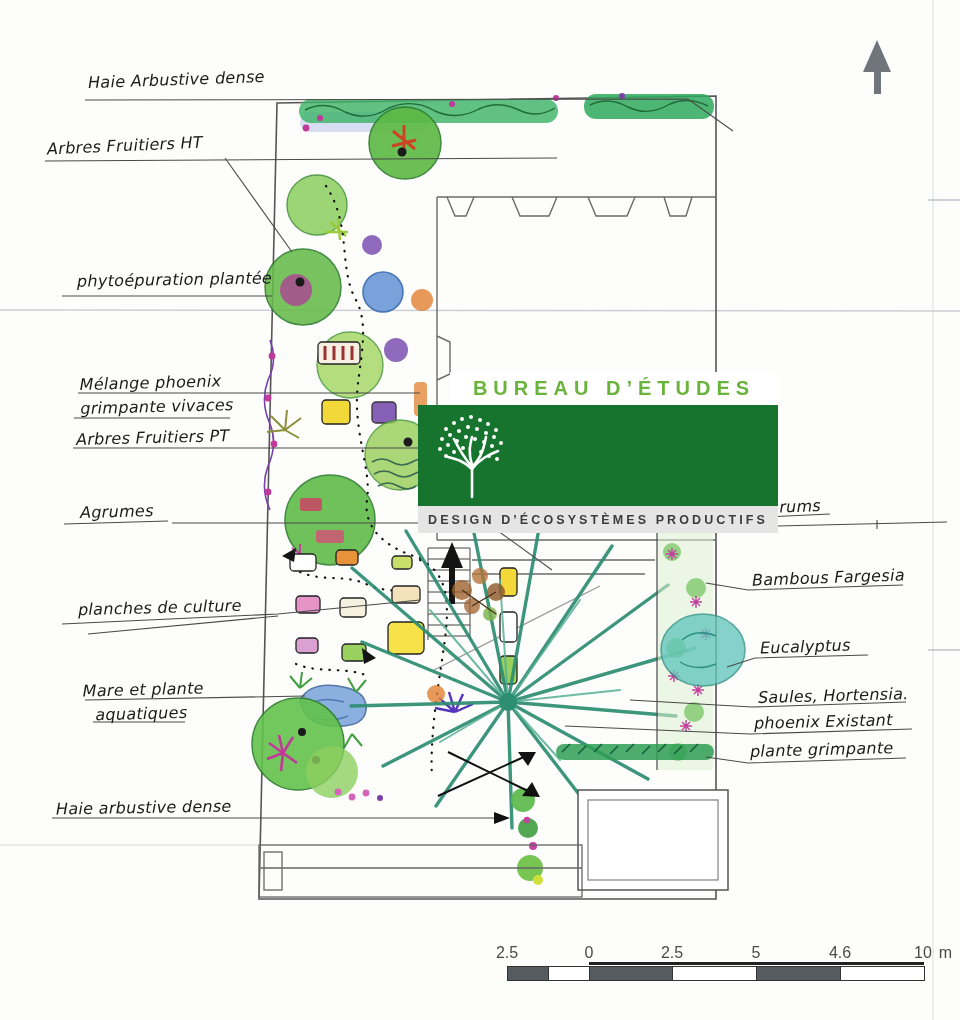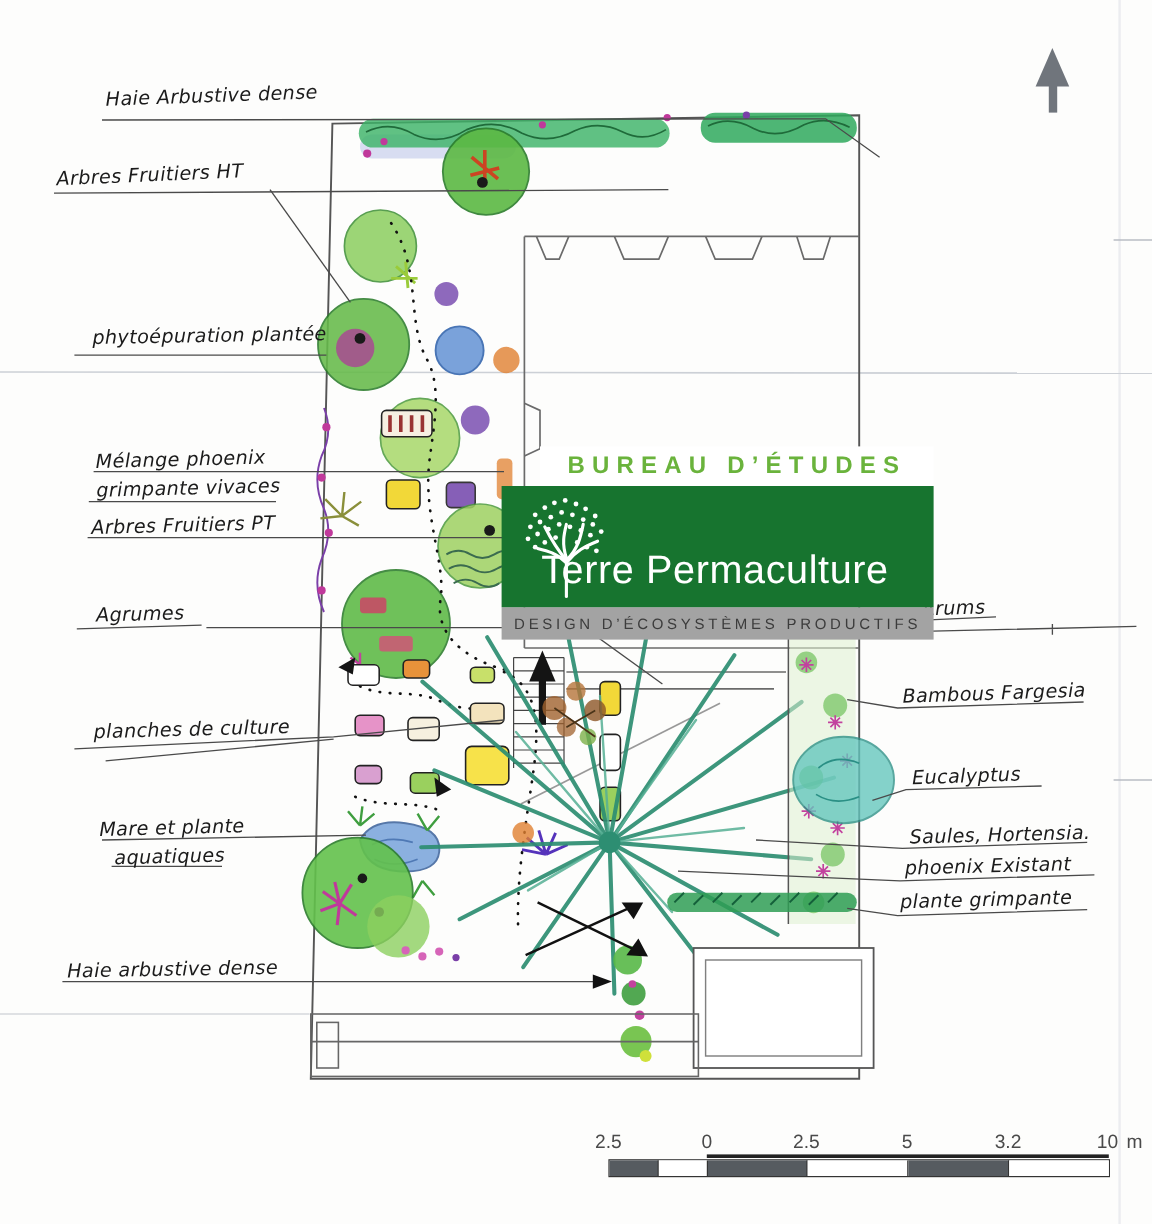--- a/index.html
+++ b/index.html
@@ -11,22 +11,22 @@
         white-space:nowrap;letter-spacing:.3px;line-height:24px;transform:rotate(-1.5deg);}
   .hand .hl{display:inline-block;}
   
   .logo{position:absolute;left:418px;top:372px;width:360px;z-index:4;}
   .logo-top{background:#ffffff;height:33px;display:flex;align-items:center;justify-content:center;
             font-weight:bold;font-size:20px;letter-spacing:6px;color:#6ab33c;margin-left:32px;}
   .logo-box{position:relative;background:#17742f;height:101px;}
   .logo-name{position:absolute;left:33px;bottom:12px;color:#ffffff;font-size:33px;font-weight:400;
              letter-spacing:.5px;}
   .tree{position:absolute;left:8px;top:4px;}
-  .logo-bottom{background:#a3a3a3;height:27px;display:flex;align-items:center;justify-content:center;
-               font-size:12.5px;font-weight:400;letter-spacing:3.1px;color:#3c3c3c;}
+  .logo-bottom{background:#e5e5e5;height:27px;display:flex;align-items:center;justify-content:center;
+               font-size:12.5px;font-weight:700;letter-spacing:3.1px;color:#3c3c3c;}
   
   .scalebar{position:absolute;left:480px;top:944px;width:440px;height:44px;z-index:3;
             color:#4a4a4a;font-size:16px;margin-left:20px;}
   .sb-num{position:absolute;top:0;transform:translateX(-50%);}
   .sb-end{position:absolute;top:0;left:414px;display:flex;gap:7px;}
   .sb-bar{position:absolute;left:7px;top:22px;width:416px;height:13px;border:1px solid #333;
           display:flex;box-sizing:content-box;}
   .sb-seg{height:100%;border-right:1px solid #333;box-sizing:border-box;}
   .sb-seg:last-child{border-right:none;}
   .sb-heavy{position:absolute;left:89px;top:18px;width:335px;height:3px;background:#222;}
@@ -351,36 +351,35 @@
             <circle cx="58" cy="33" r="2"></circle>
           <circle cx="66" cy="37" r="2"></circle>
             <circle cx="20" cy="47" r="2"></circle>
             <circle cx="28" cy="43" r="2"></circle>
           <circle cx="37" cy="39" r="2"></circle>
             <circle cx="55" cy="43" r="2"></circle>
             <circle cx="63" cy="47" r="2"></circle>
           <circle cx="71" cy="50" r="2"></circle>
         </g>
       </svg>
-      <div class="logo-name">Terre Permaculture</div>
     </div>
     <div class="logo-bottom">DESIGN D’ÉCOSYSTÈMES PRODUCTIFS</div>
   </div>
 
   <svg class="north" width="44" height="58" viewBox="0 0 44 58">
     <polygon points="19,4 5,36 33,36" fill="#70757c"></polygon>
     <rect x="16" y="32" width="7" height="26" fill="#70757c"></rect>
   </svg>
 
   <div class="scalebar">
     <span class="sb-num" style="left:7px">2.5</span>
     <span class="sb-num" style="left:89px">0</span>
     <span class="sb-num" style="left:172px">2.5</span>
     <span class="sb-num" style="left:256px">5</span>
-    <span class="sb-num" style="left:340px">3.2</span>
+    <span class="sb-num" style="left:340px">4.6</span>
     <span class="sb-end">
       <span>10</span>
       <span>m</span>
     </span>
     <div class="sb-heavy"></div>
     <div class="sb-bar">
       <div class="sb-seg" style="width:41px;background:#565b60"></div>
       <div class="sb-seg" style="width:41px;background:#ffffff"></div>
       <div class="sb-seg" style="width:83px;background:#565b60"></div>
       <div class="sb-seg" style="width:84px;background:#ffffff"></div>

